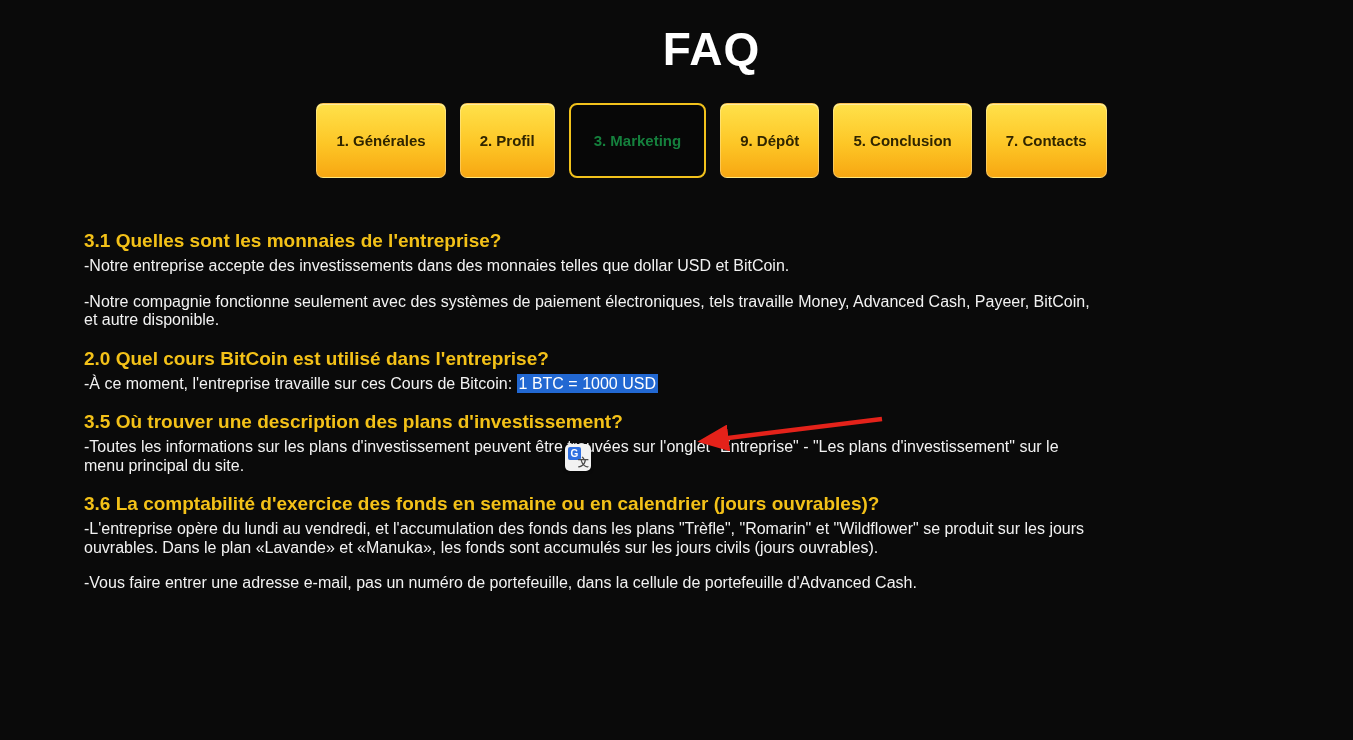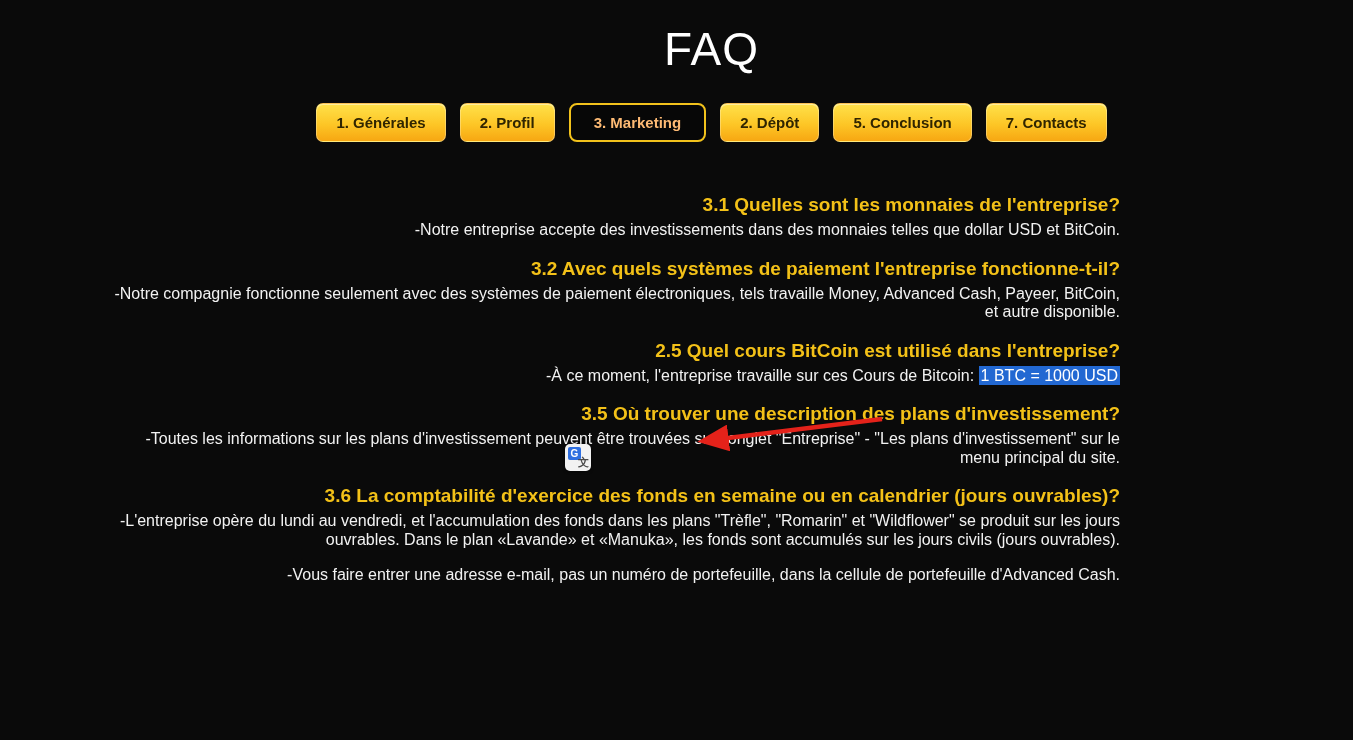--- a/index.html
+++ b/index.html
@@ -9,21 +9,21 @@
     font-family: "Liberation Sans", "DejaVu Sans", sans-serif;
     overflow: hidden;
     position: relative;
     color: #ffffff;
   }
   .page-title {
     margin-top: 22px;
     padding-left: 70px;
     text-align: center;
     font-size: 46px;
-    font-weight: normal;
+    font-weight: bold;
     color: #ffffff;
     letter-spacing: 1px;
   }
   .tabs {
     margin-top: 27px;
     padding-left: 70px;
     display: flex;
     justify-content: center;
     gap: 14px;
   }
@@ -34,31 +34,30 @@
     font-size: 15px;
     padding: 0 19px;
     border: 1px solid rgba(255,255,255,0.28);
     border-radius: 7px;
     cursor: pointer;
     white-space: nowrap;
     box-shadow: inset 0 1px 0 rgba(255,255,255,0.45);
   }
   .tab.active {
     background: #070707;
-    color: #fdba74;
+    color: #15803d;
     border: 2px solid #f2c21c;
     border-radius: 8px;
     box-shadow: none;
-    padding: 9px 23px;
+    padding: 27px 23px;
   }
   .content {
-    margin-left: 112px;
+    margin-left: 84px;
     margin-top: 51px;
     width: 1008px;
-    text-align: right;
   }
   .section { margin-bottom: 17px; }
   .section h3 {
     color: #f3c118;
     font-size: 19px;
     line-height: 24px;
     font-weight: bold;
     margin-bottom: 4px;
   }
   .section p {
@@ -114,40 +113,39 @@
 </style>
 </head>
 <body>
 
 <h1 class="page-title">FAQ</h1>
 
 <div class="tabs">
   <button class="tab">1. Générales</button>
   <button class="tab">2. Profil</button>
   <button class="tab active">3. Marketing</button>
-  <button class="tab">2. Dépôt</button>
+  <button class="tab">9. Dépôt</button>
   <button class="tab">5. Conclusion</button>
   <button class="tab">7. Contacts</button>
 </div>
 
 <div class="content">
 
   <div class="section">
     <h3>3.1 Quelles sont les monnaies de l'entreprise?</h3>
     <p>-Notre entreprise accepte des investissements dans des monnaies telles que dollar USD et BitCoin.</p>
   </div>
 
   <div class="section">
-    <h3>3.2 Avec quels systèmes de paiement l'entreprise fonctionne-t-il?</h3>
     <p>-Notre compagnie fonctionne seulement avec des systèmes de paiement électroniques, tels travaille Money, Advanced Cash, Payeer, BitCoin, et autre disponible.</p>
   </div>
 
 
   <div class="section">
-    <h3>2.5 Quel cours BitCoin est utilisé dans l'entreprise?</h3>
+    <h3>2.0 Quel cours BitCoin est utilisé dans l'entreprise?</h3>
     <p><span>-À ce moment, l'entreprise travaille sur ces Cours de Bitcoin: </span><span class="highlight">1 BTC = 1000 USD</span></p>
   </div>
 
   <div class="section">
     <h3>3.5 Où trouver une description des plans d'investissement?</h3>
     <p>-Toutes les informations sur les plans d'investissement peuvent être trouvées sur l'onglet "Entreprise" - "Les plans d'investissement" sur le menu principal du site.</p>
   </div>
 
   <div class="section">
     <h3>3.6 La comptabilité d'exercice des fonds en semaine ou en calendrier (jours ouvrables)?</h3>

